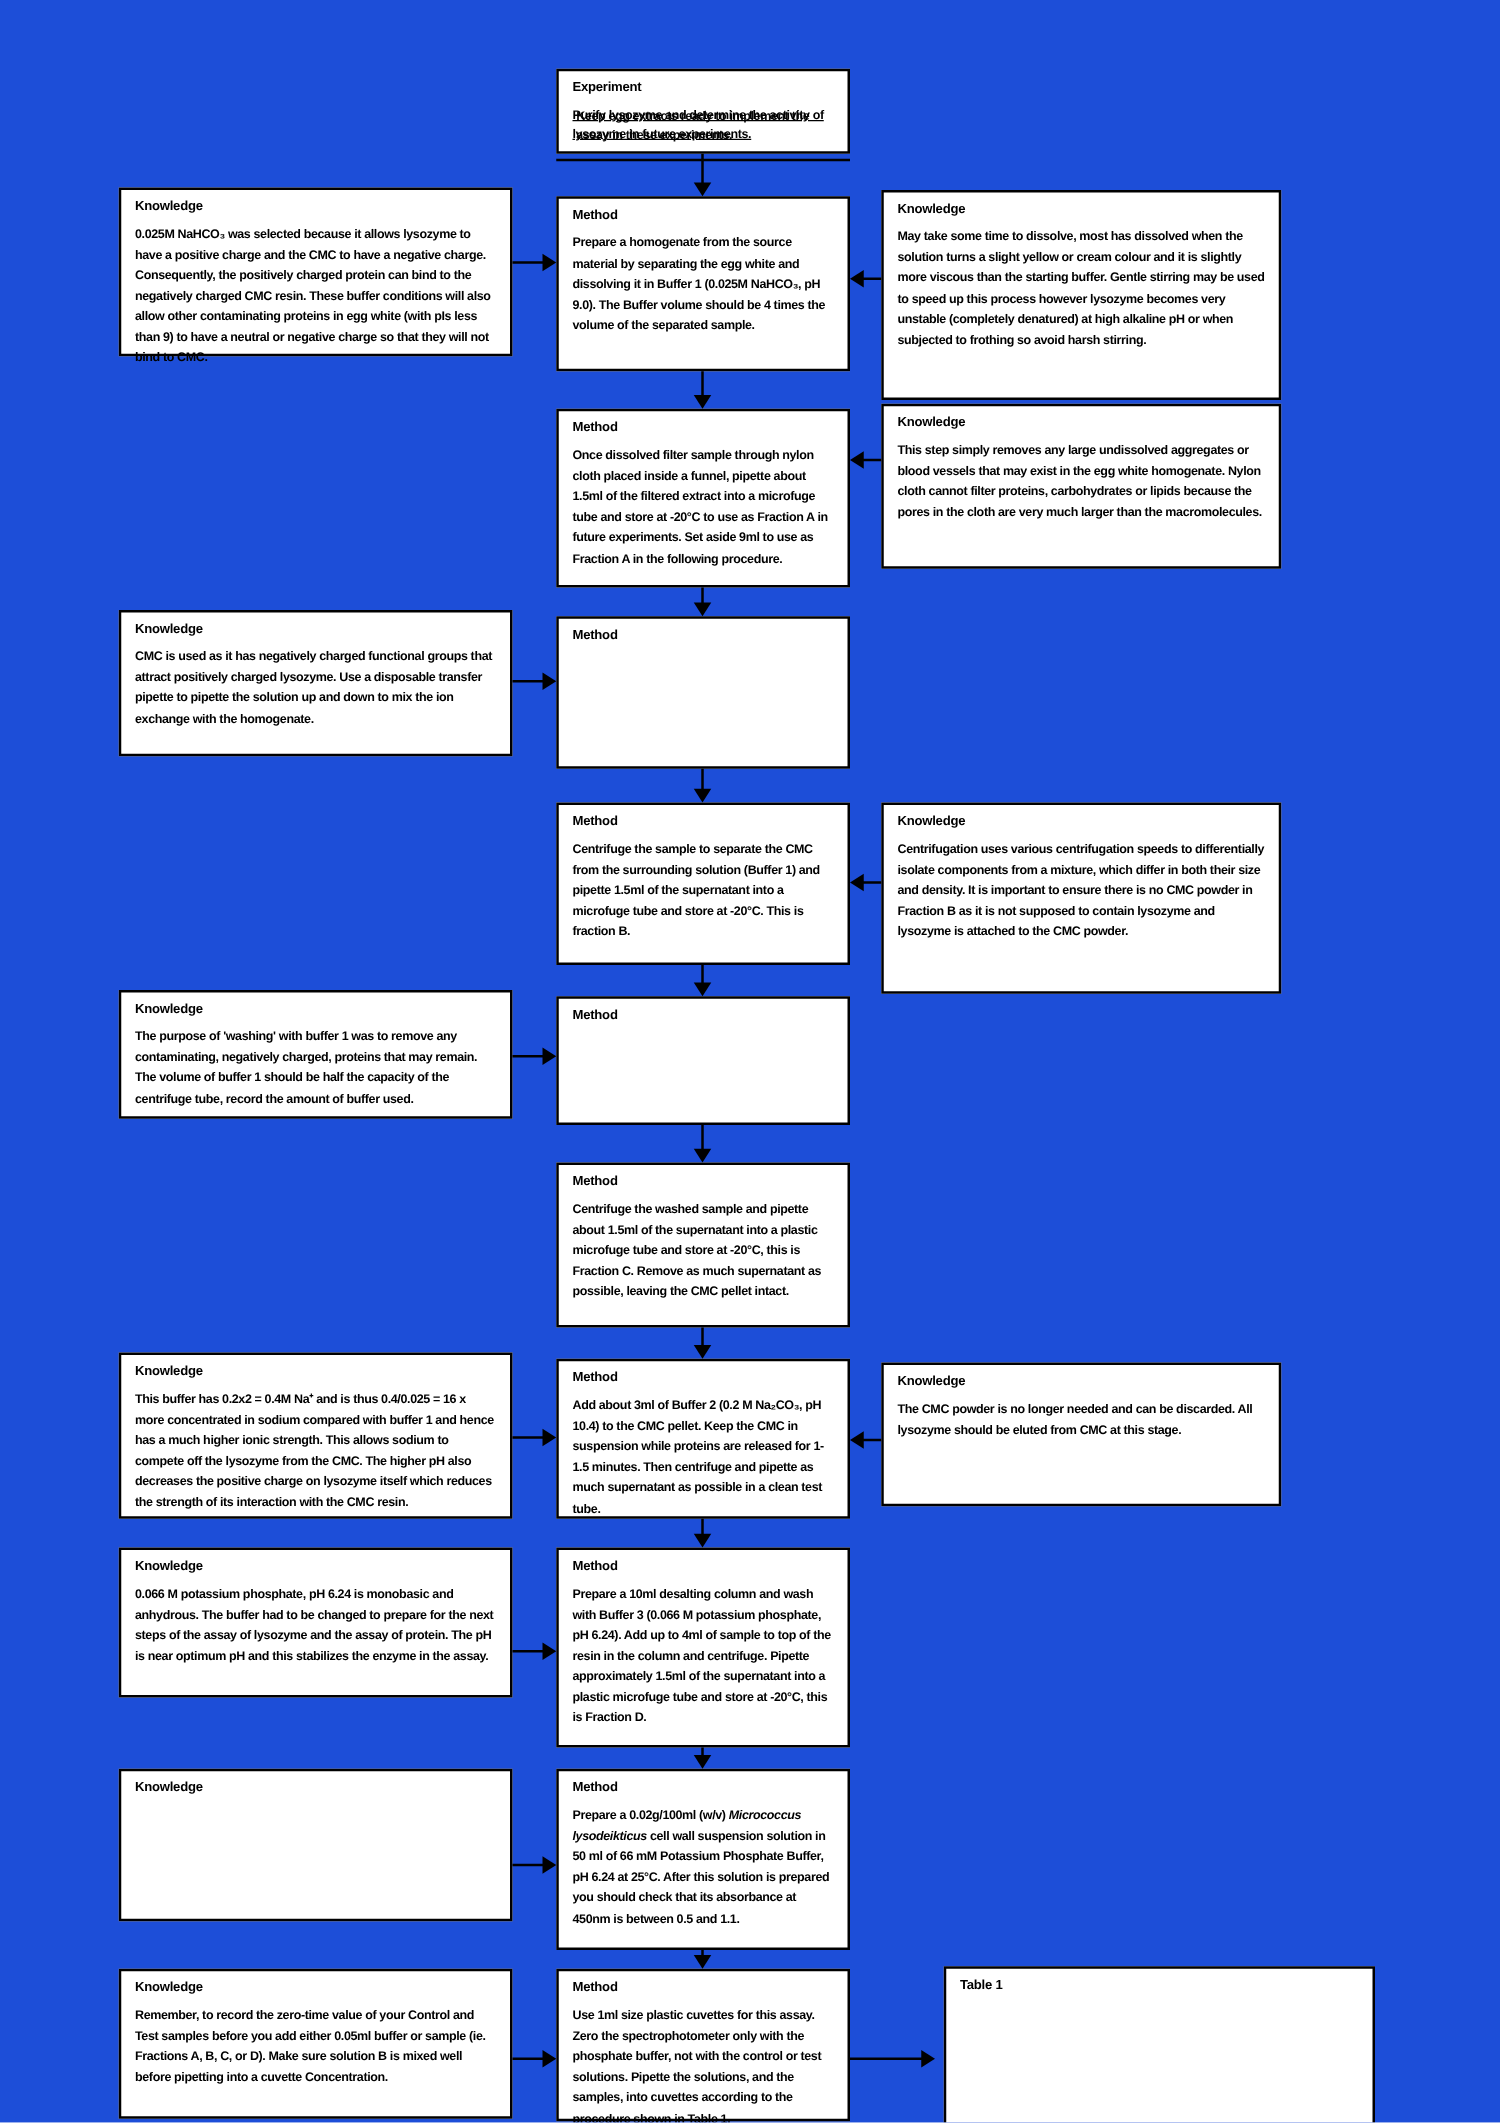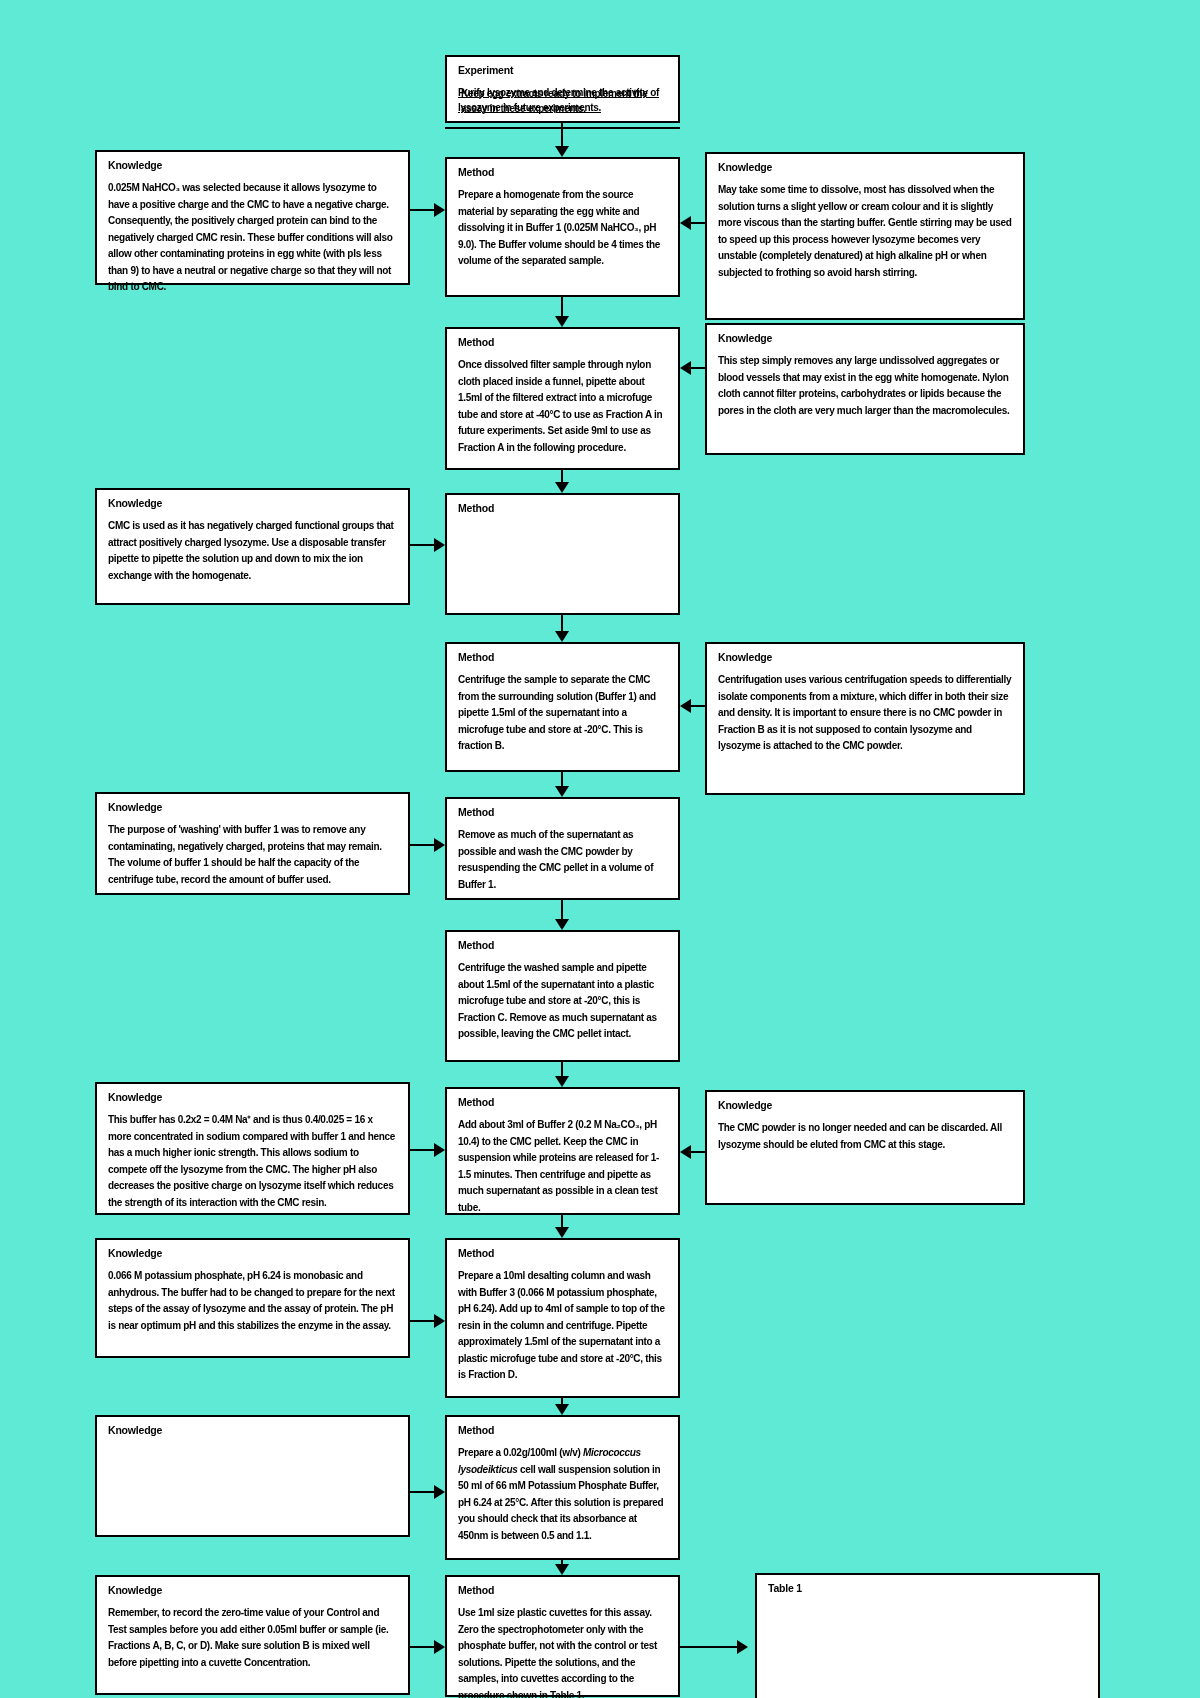--- a/index.html
+++ b/index.html
@@ -1,16 +1,16 @@
 <!DOCTYPE html>
 <html><head>
 <meta charset="utf-8">
 <style>
   html,body{margin:0;padding:0;background:#fff;}
-  .page{position:relative;width:1200px;height:1698px;background:#5eead4;overflow:hidden;
+  .page{position:relative;width:1200px;height:1698px;background:#1d4ed8;overflow:hidden;
         font-family:"Liberation Sans",sans-serif;color:#000;}
   .box{position:absolute;border:2px solid #000;background:#fff;box-sizing:border-box;
        padding:7px 11px;}
   .hdr{font-size:10.5px;font-weight:bold;letter-spacing:-0.2px;margin-bottom:9px;}
   .txt{font-size:10px;font-weight:bold;letter-spacing:-0.3px;line-height:16.5px;}
   .overlap-wrap{position:relative;text-decoration:underline;}
   .overlap-line{font-size:10px;font-weight:bold;letter-spacing:-0.3px;line-height:15px;}
   .overlap-line.second{position:absolute;top:1px;left:3px;opacity:.95;}
   .exp-underline{position:absolute;height:2px;background:#000;}
   .varrow{position:absolute;width:14px;}
@@ -49,21 +49,21 @@
     <div class="hdr">Method</div>
     <div class="txt">Prepare a homogenate from the source material by separating the egg white and dissolving it in Buffer 1 (0.025M NaHCO₃, pH 9.0). The Buffer volume should be 4 times the volume of the separated sample.</div>
   </div>
   <div class="box" style="left:705px;top:152px;width:320px;height:168px;">
     <div class="hdr">Knowledge</div>
     <div class="txt">May take some time to dissolve, most has dissolved when the solution turns a slight yellow or cream colour and it is slightly more viscous than the starting buffer. Gentle stirring may be used to speed up this process however lysozyme becomes very unstable (completely denatured) at high alkaline pH or when subjected to frothing so avoid harsh stirring.</div>
   </div>
 
   <div class="box" style="left:445px;top:327px;width:235px;height:143px;">
     <div class="hdr">Method</div>
-    <div class="txt">Once dissolved filter sample through nylon cloth placed inside a funnel, pipette about 1.5ml of the filtered extract into a microfuge tube and store at -40°C to use as Fraction A in future experiments. Set aside 9ml to use as Fraction A in the following procedure.</div>
+    <div class="txt">Once dissolved filter sample through nylon cloth placed inside a funnel, pipette about 1.5ml of the filtered extract into a microfuge tube and store at -20°C to use as Fraction A in future experiments. Set aside 9ml to use as Fraction A in the following procedure.</div>
   </div>
   <div class="box" style="left:705px;top:323px;width:320px;height:132px;">
     <div class="hdr">Knowledge</div>
     <div class="txt">This step simply removes any large undissolved aggregates or blood vessels that may exist in the egg white homogenate. Nylon cloth cannot filter proteins, carbohydrates or lipids because the pores in the cloth are very much larger than the macromolecules.</div>
   </div>
 
   <div class="box" style="left:95px;top:488px;width:315px;height:117px;">
     <div class="hdr">Knowledge</div>
     <div class="txt">CMC is used as it has negatively charged functional groups that attract positively charged lysozyme. Use a disposable transfer pipette to pipette the solution up and down to mix the ion exchange with the homogenate.</div>
   </div>
@@ -79,21 +79,20 @@
     <div class="hdr">Knowledge</div>
     <div class="txt">Centrifugation uses various centrifugation speeds to differentially isolate components from a mixture, which differ in both their size and density. It is important to ensure there is no CMC powder in Fraction B as it is not supposed to contain lysozyme and lysozyme is attached to the CMC powder.</div>
   </div>
 
   <div class="box" style="left:95px;top:792px;width:315px;height:103px;">
     <div class="hdr">Knowledge</div>
     <div class="txt">The purpose of 'washing' with buffer 1 was to remove any contaminating, negatively charged, proteins that may remain. The volume of buffer 1 should be half the capacity of the centrifuge tube, record the amount of buffer used.</div>
   </div>
   <div class="box" style="left:445px;top:797px;width:235px;height:103px;">
     <div class="hdr">Method</div>
-    <div class="txt">Remove as much of the supernatant as possible and wash the CMC powder by resuspending the CMC pellet in a volume of Buffer 1.</div>
   </div>
 
   <div class="box" style="left:445px;top:930px;width:235px;height:132px;">
     <div class="hdr">Method</div>
     <div class="txt">Centrifuge the washed sample and pipette about 1.5ml of the supernatant into a plastic microfuge tube and store at -20°C, this is Fraction C. Remove as much supernatant as possible, leaving the CMC pellet intact.</div>
   </div>
 
   <div class="box" style="left:95px;top:1082px;width:315px;height:133px;">
     <div class="hdr">Knowledge</div>
     <div class="txt">This buffer has 0.2x2 = 0.4M Na⁺ and is thus 0.4/0.025 = 16 x more concentrated in sodium compared with buffer 1 and hence has a much higher ionic strength. This allows sodium to compete off the lysozyme from the CMC. The higher pH also decreases the positive charge on lysozyme itself which reduces the strength of its interaction with the CMC resin.</div>

